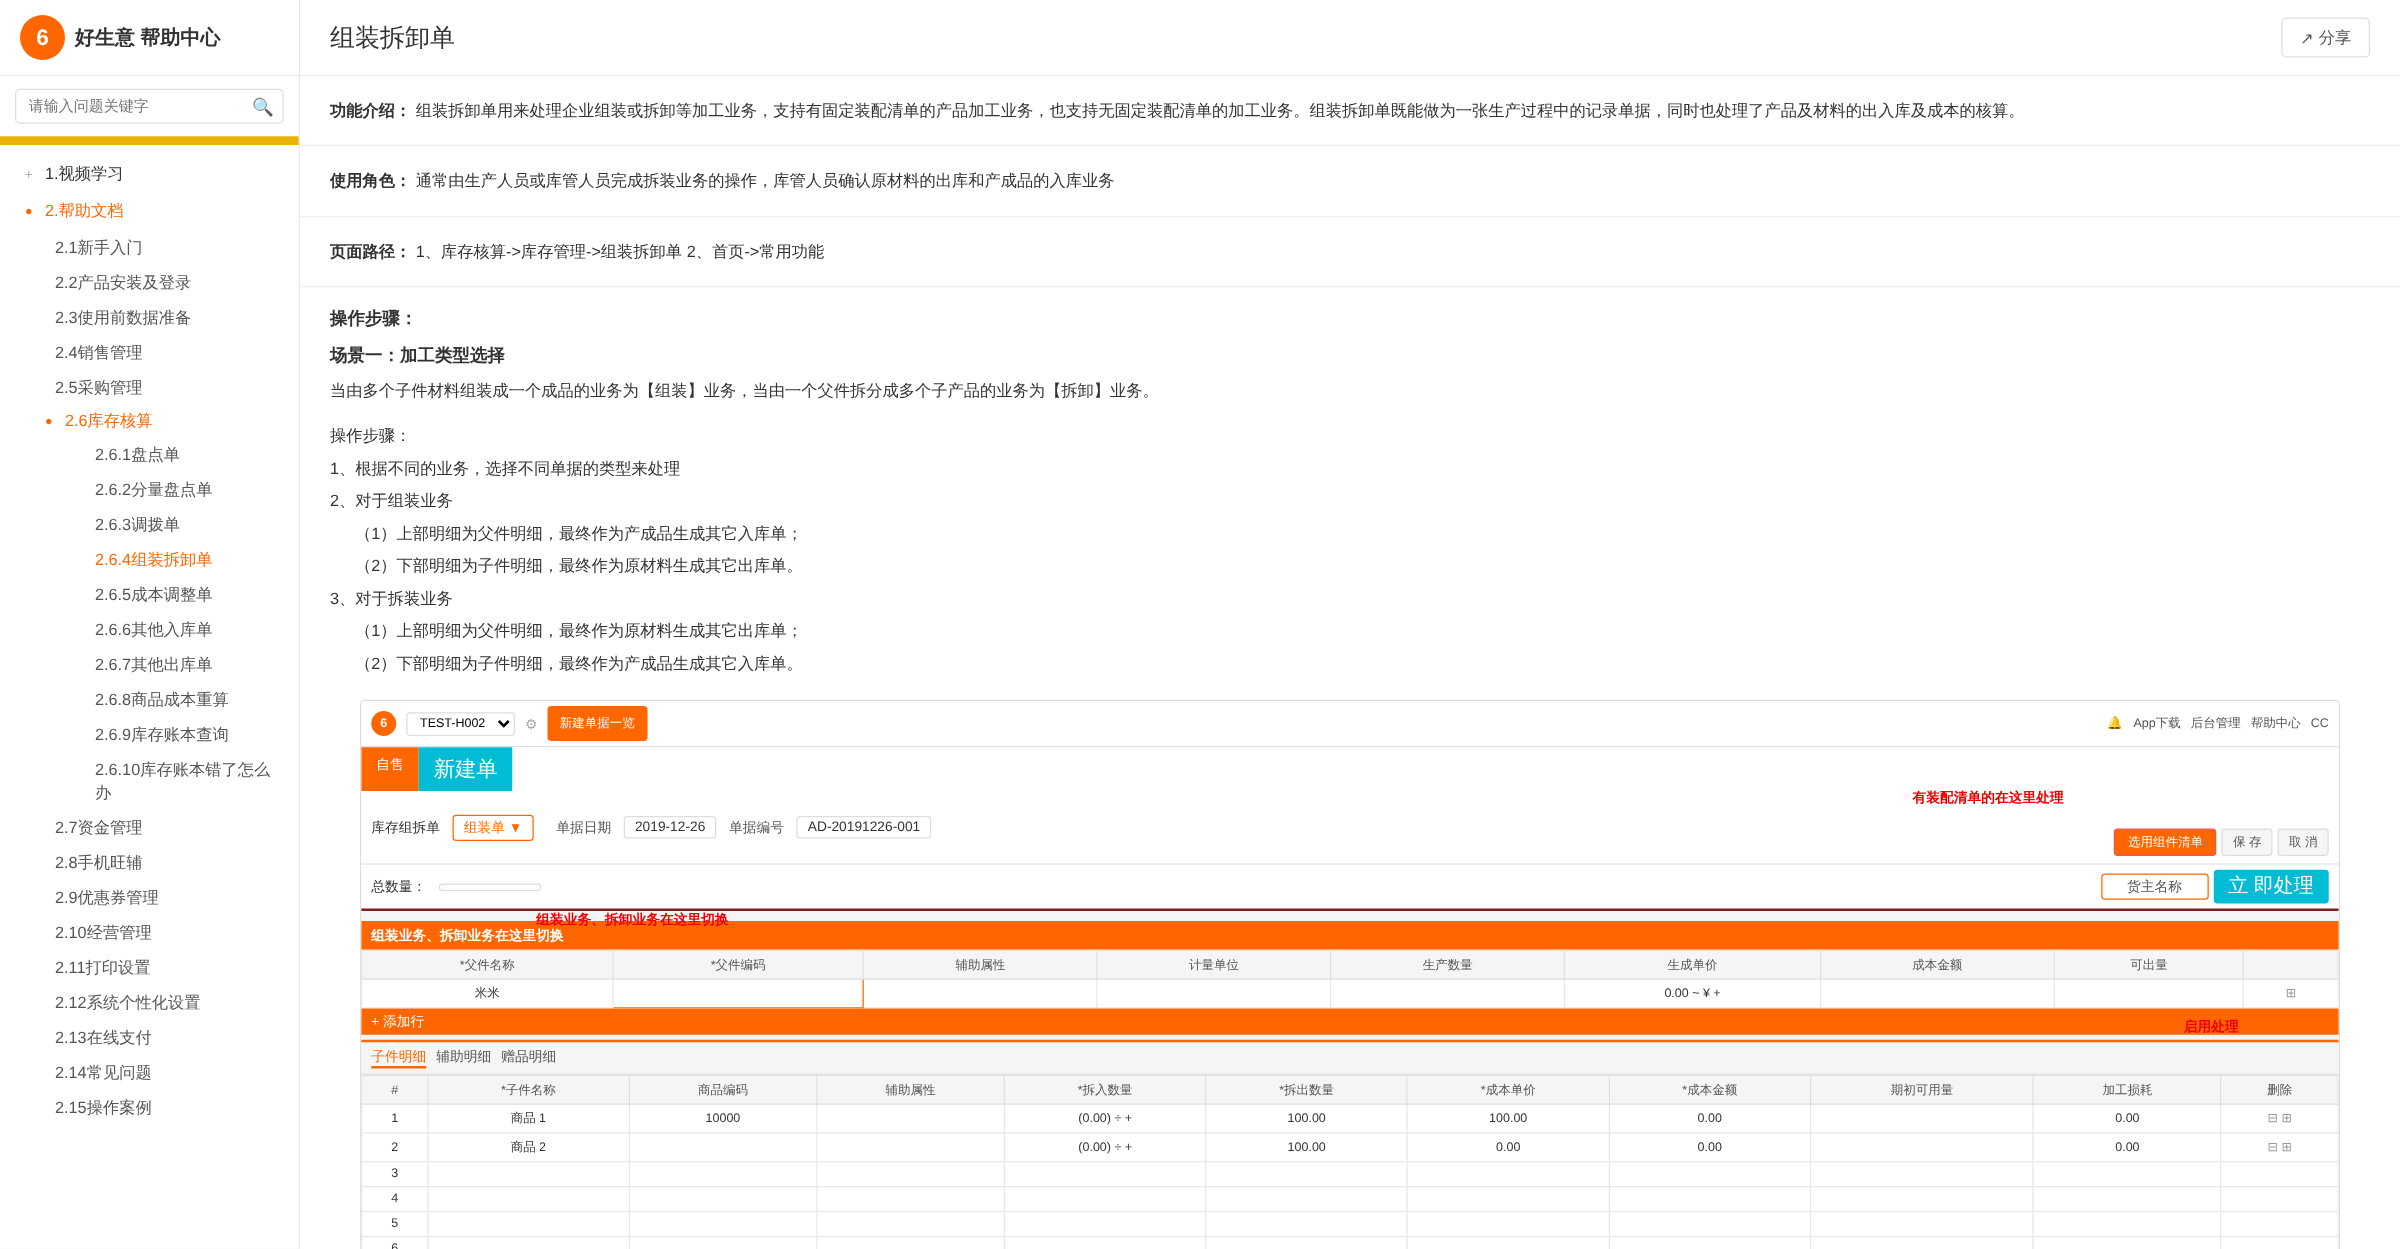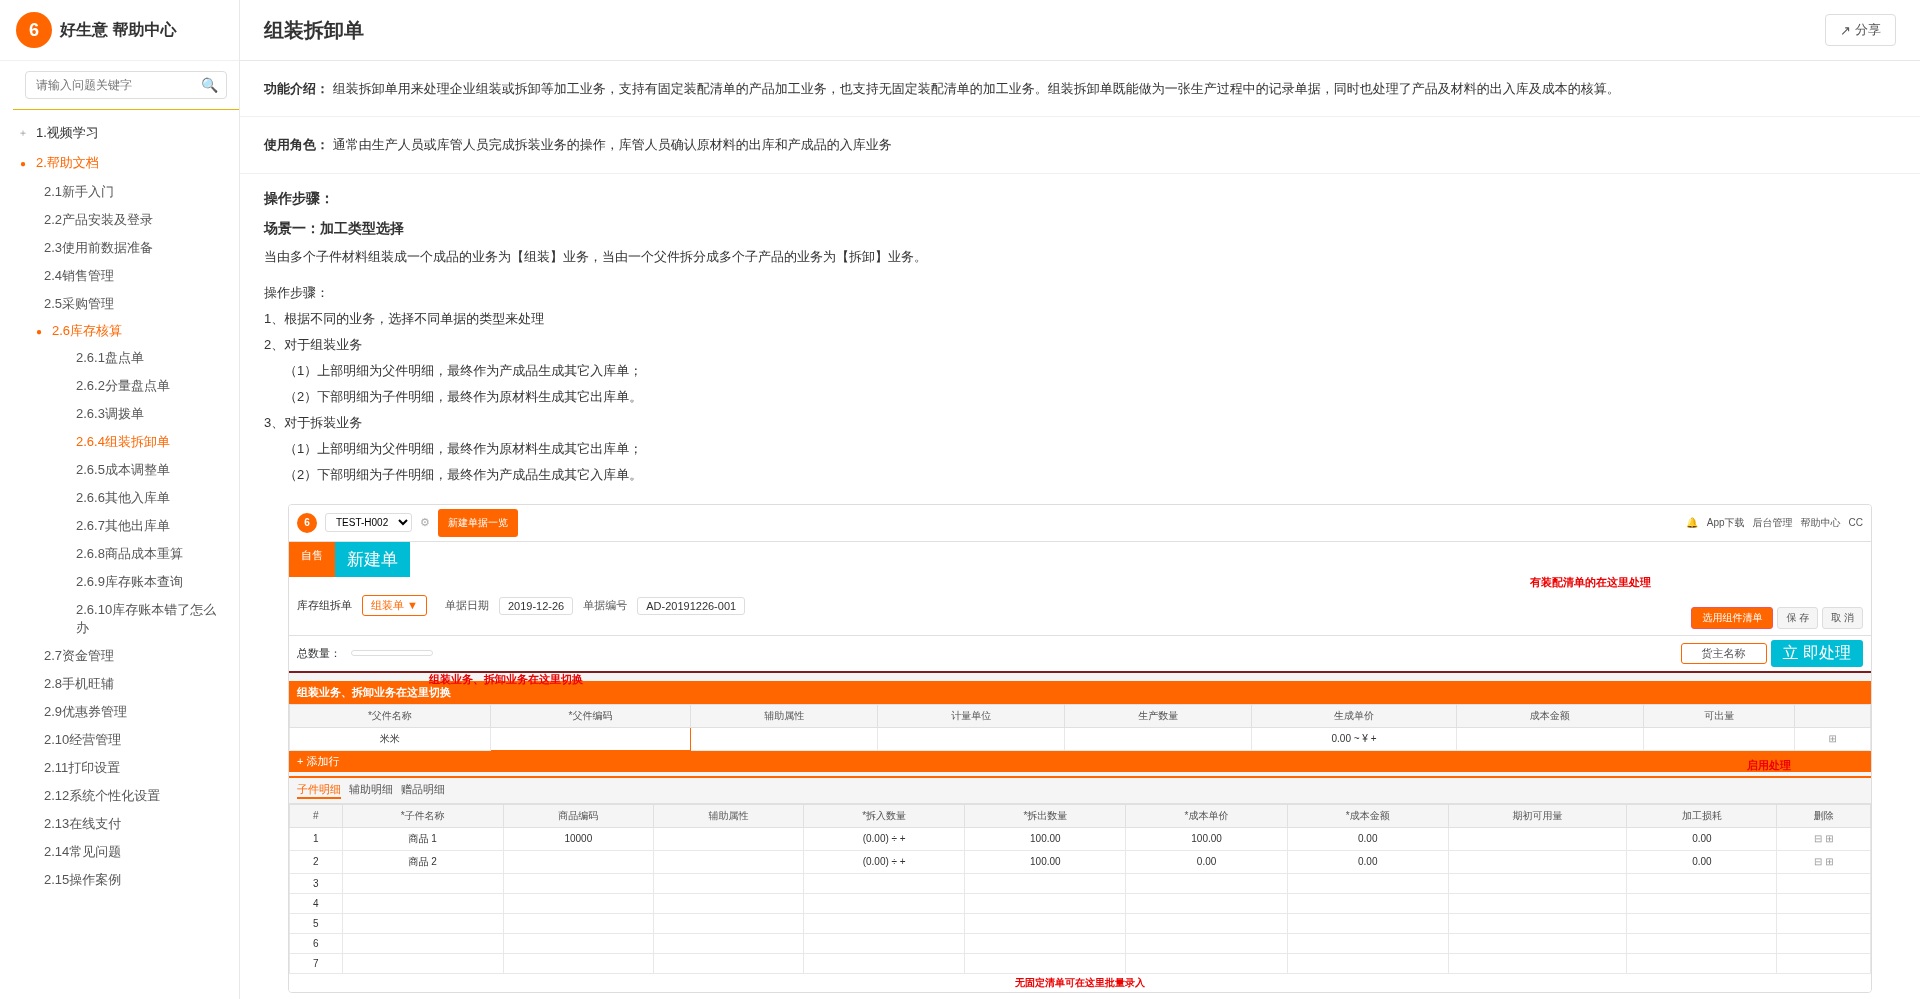--- a/index.html
+++ b/index.html
@@ -37,23 +37,22 @@
       margin-right: 8px;
       flex-shrink: 0;
     }
     .logo-text {
       font-size: 16px;
       font-weight: bold;
       color: #333;
     }
     .search-box {
       padding: 10px 12px;
-      border-bottom: 1px solid #eab308;
+      border-bottom: 7px solid #eab308;
       position: relative;
-      margin-left: 13px;
     }
     .search-box input {
       width: 100%;
       padding: 6px 28px 6px 10px;
       border: 1px solid #ddd;
       border-radius: 4px;
       font-size: 12px;
       outline: none;
       color: #999;
     }
@@ -112,21 +111,21 @@
     .main-header {
       background: #fff;
       padding: 14px 24px;
       border-bottom: 1px solid #e8e8e8;
       display: flex;
       align-items: center;
       justify-content: space-between;
     }
     .page-title {
       font-size: 20px;
-      font-weight: 700;
+      font-weight: 400;
       color: #333;
     }
     .share-btn {
       display: flex;
       align-items: center;
       gap: 4px;
       padding: 6px 14px;
       border: 1px solid #ddd;
       border-radius: 4px;
       background: #fff;
@@ -335,20 +334,26 @@
       </p>
     </div>
 
     <div class="content-section">
       <p>
         <span class="label-bold">使用角色：</span>
         <span>通常由生产人员或库管人员完成拆装业务的操作，库管人员确认原材料的出库和产成品的入库业务</span>
       </p>
     </div>
 
+    <div class="content-section">
+      <p>
+        <span class="label-bold">页面路径：</span>
+        <span>1、库存核算-&gt;库存管理-&gt;组装拆卸单 2、首页-&gt;常用功能</span>
+      </p>
+    </div>
 
     <div class="ops-section">
       <div class="ops-title">操作步骤：</div>
       <div class="scene-title">
         <span>场景一：加工类型选择</span>
       </div>
       <div class="step-text">
         <span>当由多个子件材料组装成一个成品的业务为【组装】业务，当由一个父件拆分成多个子产品的业务为【拆卸】业务。</span>
       </div>
       <div class="step-text" style="margin-top:10px;">

